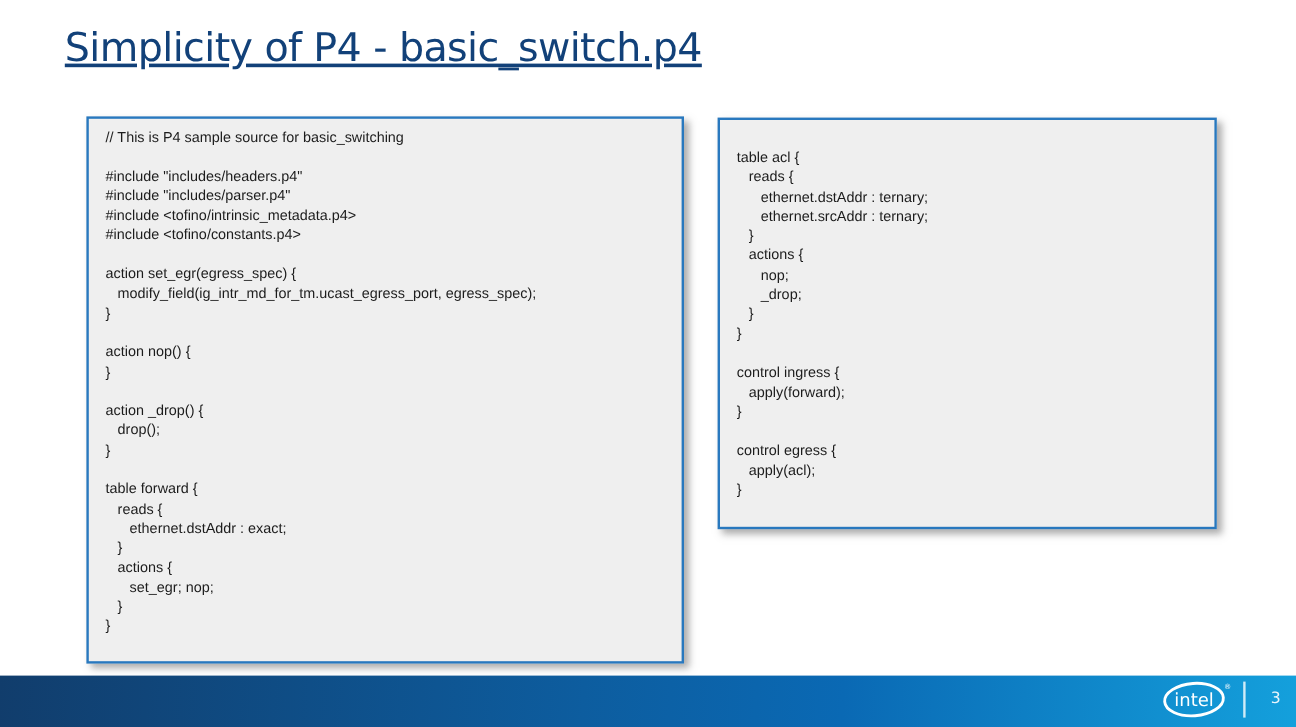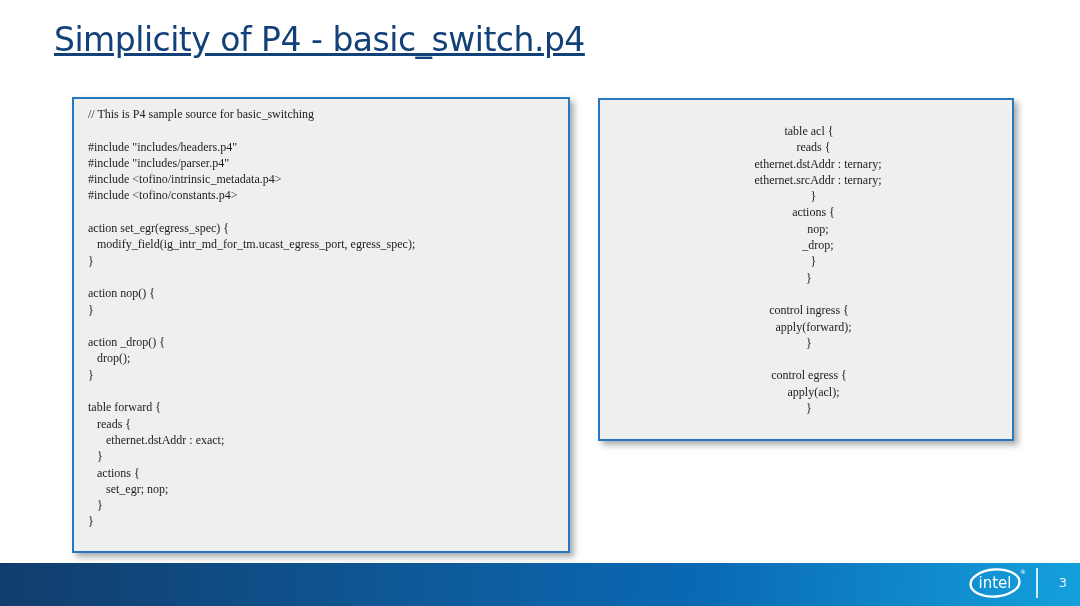--- a/index.html
+++ b/index.html
@@ -36,25 +36,24 @@
     width: 498px;
     height: 456px;
     padding: 7px 8px 0 14px;
   }
   .code-box.right {
     left: 598px;
     top: 98px;
     width: 416px;
     height: 343px;
     padding: 23px 8px 0 14px;
-    text-align: center;
   }
   .code-text {
     margin: 0;
-    font-family: Liberation Serif, serif;
+    font-family: Liberation Sans, sans-serif;
     font-size: 12px;
     line-height: 16.3px;
     color: #1c1c1c;
     white-space: pre;
   }
 
   .footer-bar {
     position: absolute;
     left: 0;
     bottom: 0;

